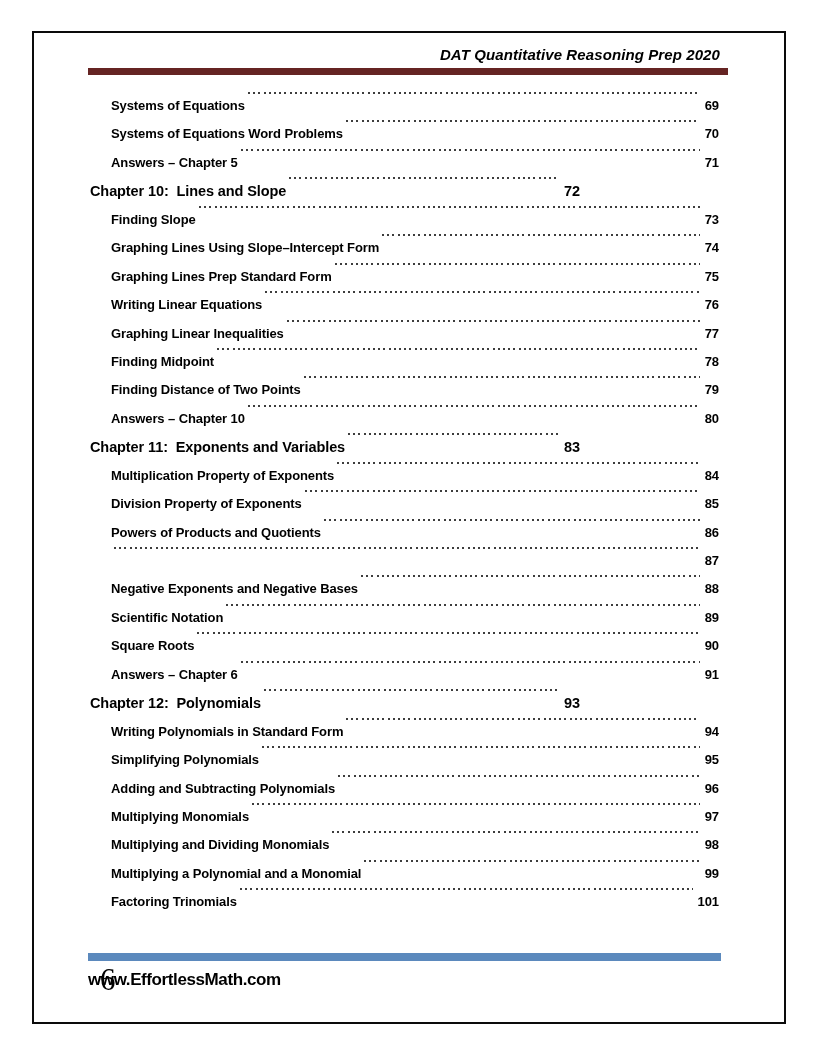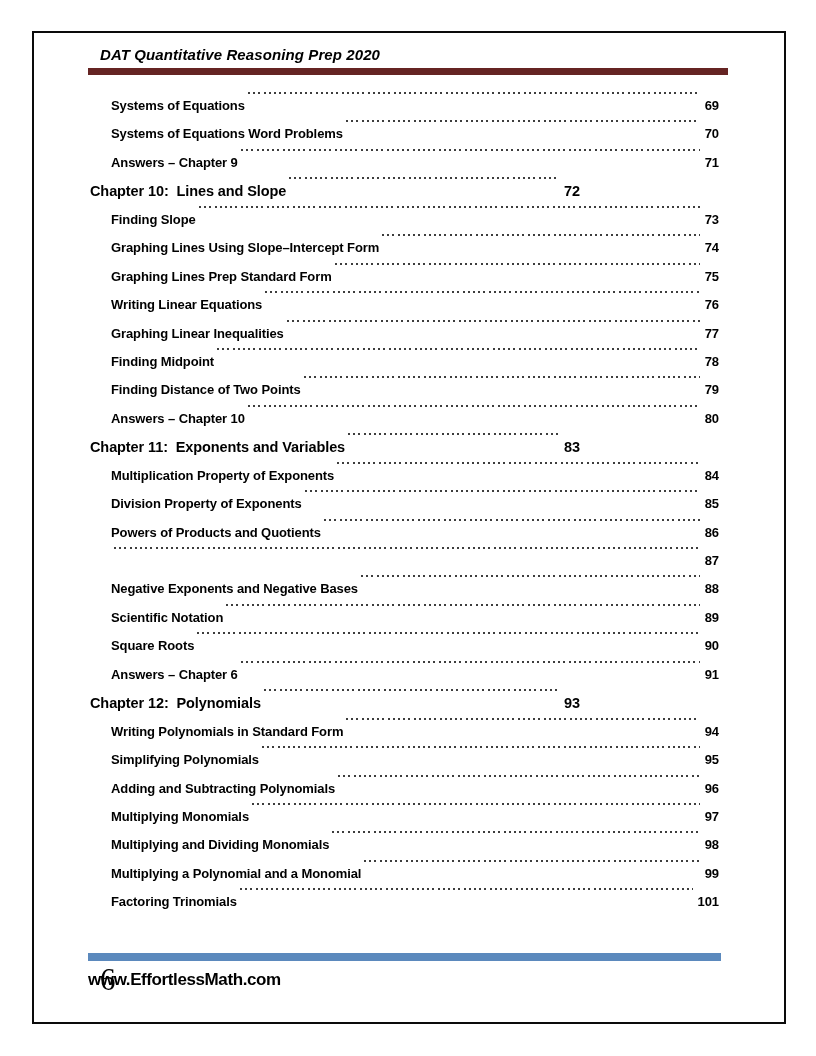--- a/index.html
+++ b/index.html
@@ -17,22 +17,22 @@
     overflow: hidden;
   }
   .page-border {
     position: absolute;
     left: 32px; top: 31px;
     width: 754px; height: 993px;
     border: 2px solid #0a0a0a;
   }
   .header-title {
     position: absolute;
-    left: 100px; top: 46px; width: 640px;
-    text-align: left;
+    left: 80px; top: 46px; width: 640px;
+    text-align: right;
     font-size: 15px;
     font-weight: bold;
     font-style: italic;
     letter-spacing: 0.1px;
     white-space: pre;
   }
   .top-bar {
     position: absolute;
     left: 88px; top: 68px;
     width: 640px; height: 7px;
@@ -100,21 +100,21 @@
     <span class="toc-page-num">69</span>
     
   </div>
     <div class="toc-row section">
     <span class="toc-label">Systems of Equations Word Problems</span>
     <span class="dot-leader"></span>
     <span class="toc-page-num">70</span>
     
   </div>
     <div class="toc-row section">
-    <span class="toc-label">Answers – Chapter 9</span>
+    <span class="toc-label">Answers – Chapter 5</span>
     <span class="dot-leader"></span>
     <span class="toc-page-num">71</span>
     
   </div>
     <div class="toc-row chapter">
     <span class="toc-label">Chapter 10:  Lines and Slope</span>
     <span class="dot-leader"></span>
     <span class="toc-page-num">72</span>
     <span class="tail-spacer"></span>
   </div>

